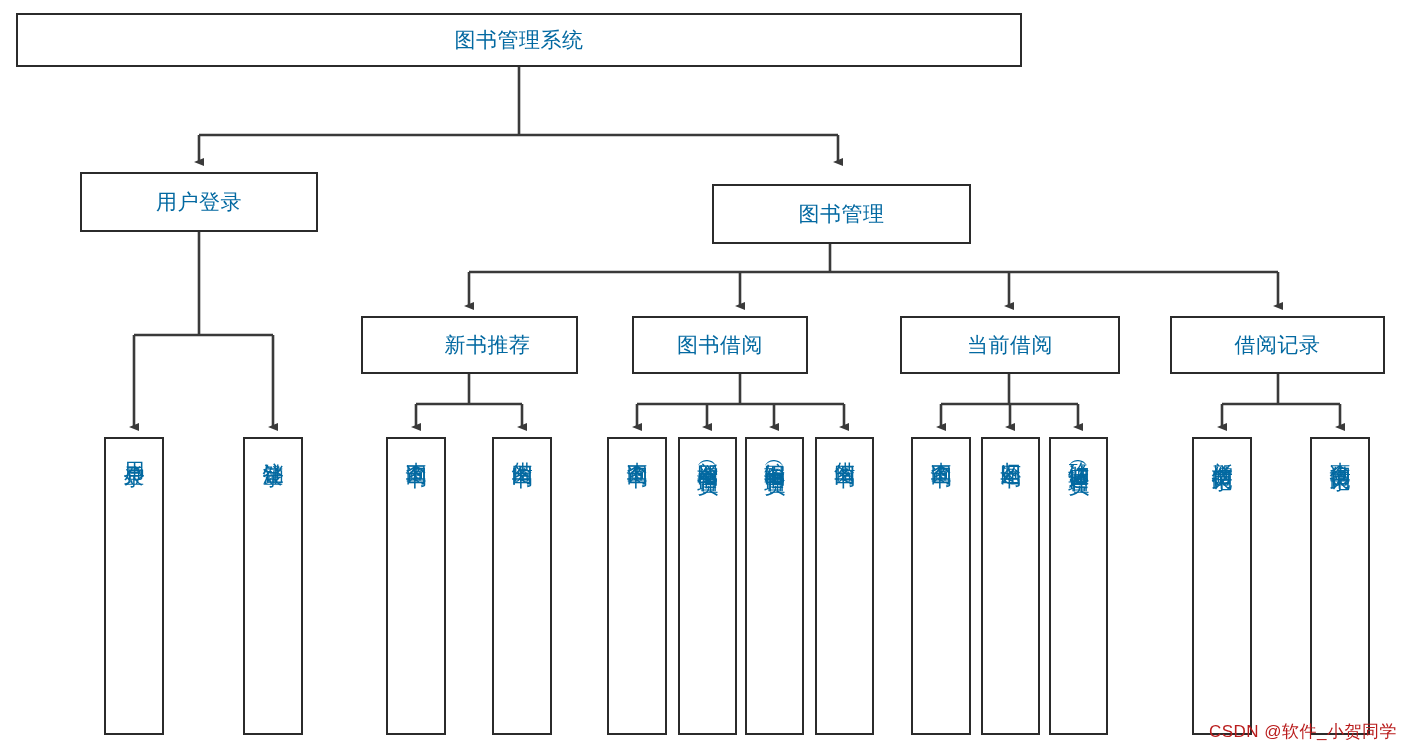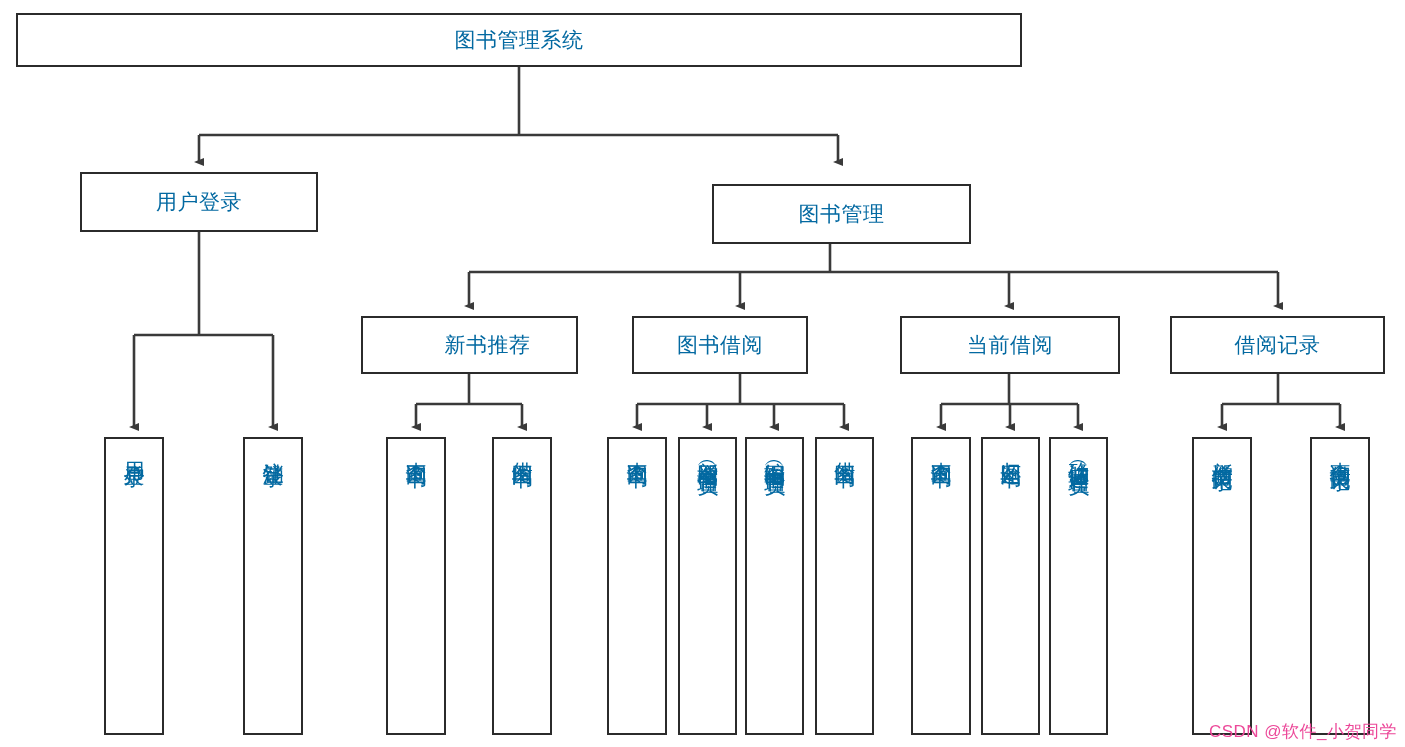--- a/index.html
+++ b/index.html
@@ -53,21 +53,21 @@
     line-height: 1.08;
     letter-spacing: 2px;
     white-space: nowrap;
     display: block;
   }
   .watermark {
     position: absolute;
     right: 8px;
     bottom: 4px;
     font-size: 17px;
-    color: #ec4899;
+    color: #b91c1c;
     white-space: nowrap;
     letter-spacing: 0.5px;
   }
 </style>
 </head>
 <body>
 
 <div id="diagram-root">
 
   <svg class="edges" viewBox="0 0 1405 747" xmlns="http://www.w3.org/2000/svg">

